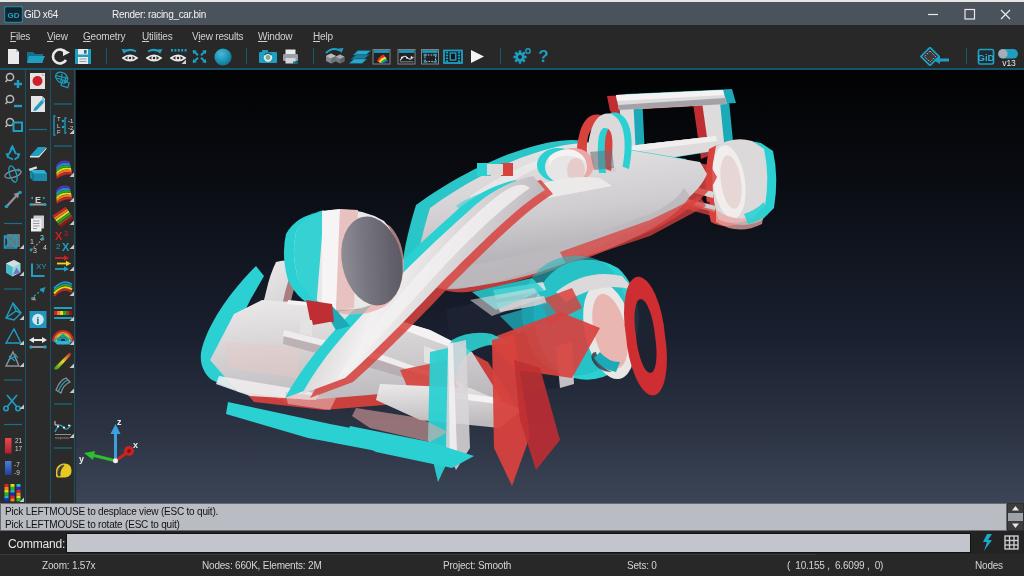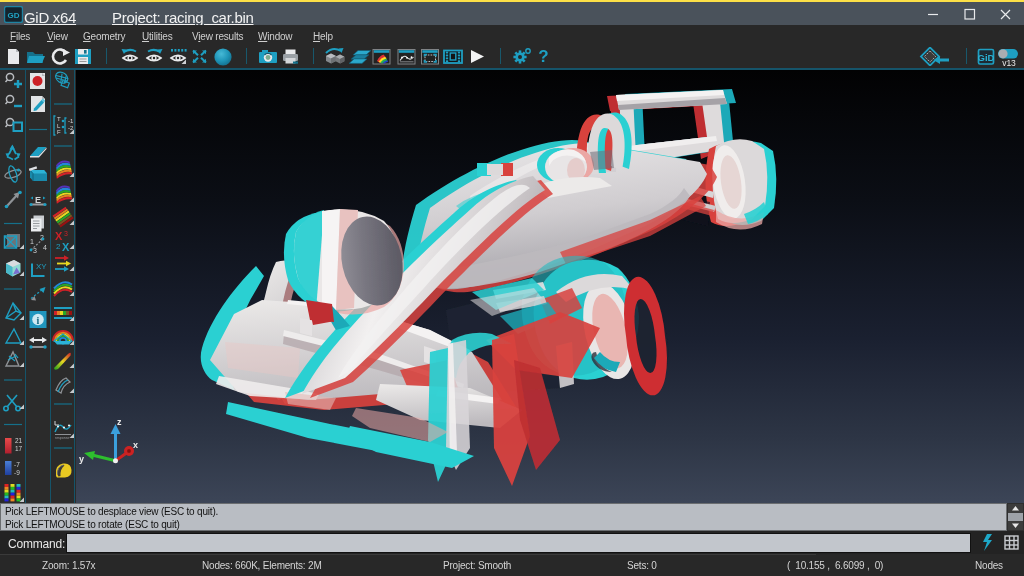--- a/index.html
+++ b/index.html
@@ -1,21 +1,21 @@
 <!DOCTYPE html>
 <html><head>
 <meta charset="utf-8">
 <style>
   html,body{margin:0;padding:0;background:#000;}
   #app{position:relative;width:1024px;height:576px;overflow:hidden;
        font-family:"Liberation Sans",sans-serif;background:#282828;}
   .abs{position:absolute;}
   
-  #titlebar{left:0;top:0;width:1024px;height:25px;background:#4a525b;border-top:2px solid #fde047;box-sizing:border-box;}
-  #titlebar .t{color:#f2f2f2;font-size:15px;letter-spacing:-0.3px;top:7px;text-decoration:underline;}
+  #titlebar{left:0;top:0;width:1024px;height:25px;background:#4a525b;border-top:2px solid #e5e5e5;box-sizing:border-box;}
+  #titlebar .t{color:#f2f2f2;font-size:10px;letter-spacing:-0.3px;top:7px;}
   
   #menubar{left:0;top:25px;width:1024px;height:21px;background:#282828;}
   #menubar span{position:absolute;top:6px;color:#cfcfcf;font-size:10px;letter-spacing:-0.2px;}
   #menubar u{text-decoration:underline;}
   
   #toolbar{left:0;top:46px;width:1024px;height:19px;background:#282828;}
   .tsep{position:absolute;top:2px;width:1px;height:16px;background:#18586c;}
   
   #tealline{left:0;top:68px;width:1024px;height:2px;background:#15546a;}
   
@@ -39,21 +39,21 @@
 </head>
 <body>
 <div id="app">
 
   <div class="abs" id="titlebar">
     <svg class="abs" style="left:4px;top:4px" width="19" height="17" viewBox="0 0 19 17">
       <rect x="0.5" y="0.5" width="18" height="16" rx="2" fill="#14242e" stroke="#1f84a3" stroke-width="1.4"></rect>
       <text x="9.5" y="12" font-size="8" font-weight="bold" fill="#21a3c4" text-anchor="middle" font-family="Liberation Sans">GD</text>
     </svg>
     <span class="abs t" style="left:24px">GiD x64</span>
-    <span class="abs t" style="left:112px">Project: racing_car.bin</span>
+    <span class="abs t" style="left:112px">Render: racing_car.bin</span>
     <svg class="abs" style="left:920px;top:0" width="100" height="25" viewBox="0 0 100 25">
       <g stroke="#e8eaec" stroke-width="1.2" fill="none">
         <line x1="8" y1="12.5" x2="18" y2="12.5"></line>
         <rect x="45" y="7.5" width="9.5" height="9.5"></rect>
         <path d="M81 8 L90 17 M90 8 L81 17"></path>
       </g>
     </svg>
   </div>
 
   <div class="abs" id="menubar">

